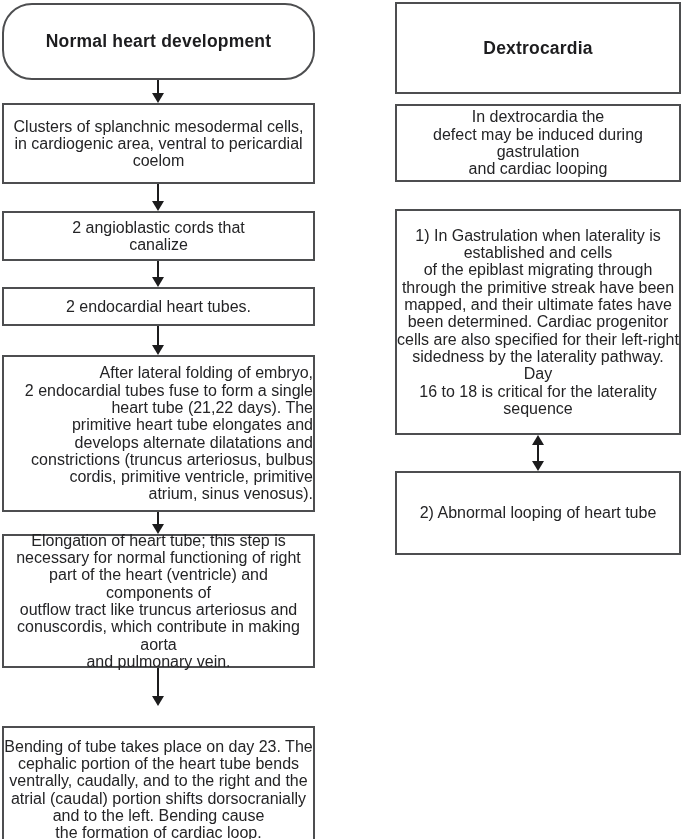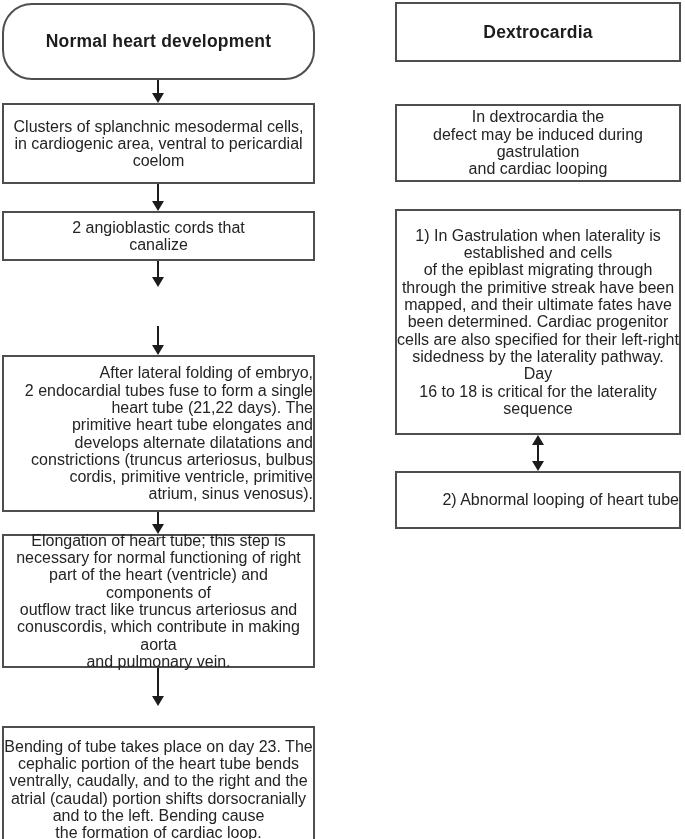--- a/index.html
+++ b/index.html
@@ -94,20 +94,23 @@
   <div class="box col-left" style="top:211px; height:50px;">
     <span class="txt">2 angioblastic cords that
 canalize</span>
   </div>
 
   <div class="arrow" style="left:152px; top:261px; height:26px;">
     <div class="line"></div>
       <div class="head-down"></div>
   </div>
 
+  <div class="box col-left" style="top:287px; height:39px;">
+    <span class="txt">2 endocardial heart tubes.</span>
+  </div>
 
   <div class="arrow" style="left:152px; top:326px; height:29px;">
     <div class="line"></div>
       <div class="head-down"></div>
   </div>
 
   <div class="box col-left" style="top:355px; height:157px;text-align:right;">
     <span class="txt">After lateral folding of embryo,
 2 endocardial tubes fuse to form a single
 heart tube (21,22 days). The
@@ -139,21 +142,21 @@
 
   <div class="box col-left" style="top:726px; height:127px;">
     <span class="txt">Bending of tube takes place on day 23. The
 cephalic portion of the heart tube bends
 ventrally, caudally, and to the right and the
 atrial (caudal) portion shifts dorsocranially
 and to the left. Bending cause
 the formation of cardiac loop.</span>
   </div>
 
-  <div class="box col-right" style="top:2px; height:60px;">
+  <div class="box col-right" style="top:2px; height:92px;">
     <span class="hdr">Dextrocardia</span>
   </div>
 
   <div class="box col-right" style="top:104px; height:78px;">
     <span class="txt">In dextrocardia the
 defect may be induced during gastrulation
 and cardiac looping</span>
   </div>
 
   <div class="box col-right" style="top:209px; height:226px;">
@@ -168,17 +171,17 @@
 16 to 18 is critical for the laterality
 sequence</span>
   </div>
 
   <div class="arrow" style="left:532px; top:435px; height:36px;">
     <div class="head-up"></div>
       <div class="line"></div>
       <div class="head-down"></div>
   </div>
 
-  <div class="box col-right" style="top:471px; height:58px;text-align:right;">
+  <div class="box col-right" style="top:471px; height:84px;">
     <span class="txt">2) Abnormal looping of heart tube</span>
   </div>
 
 </div>
 
 </body></html>

